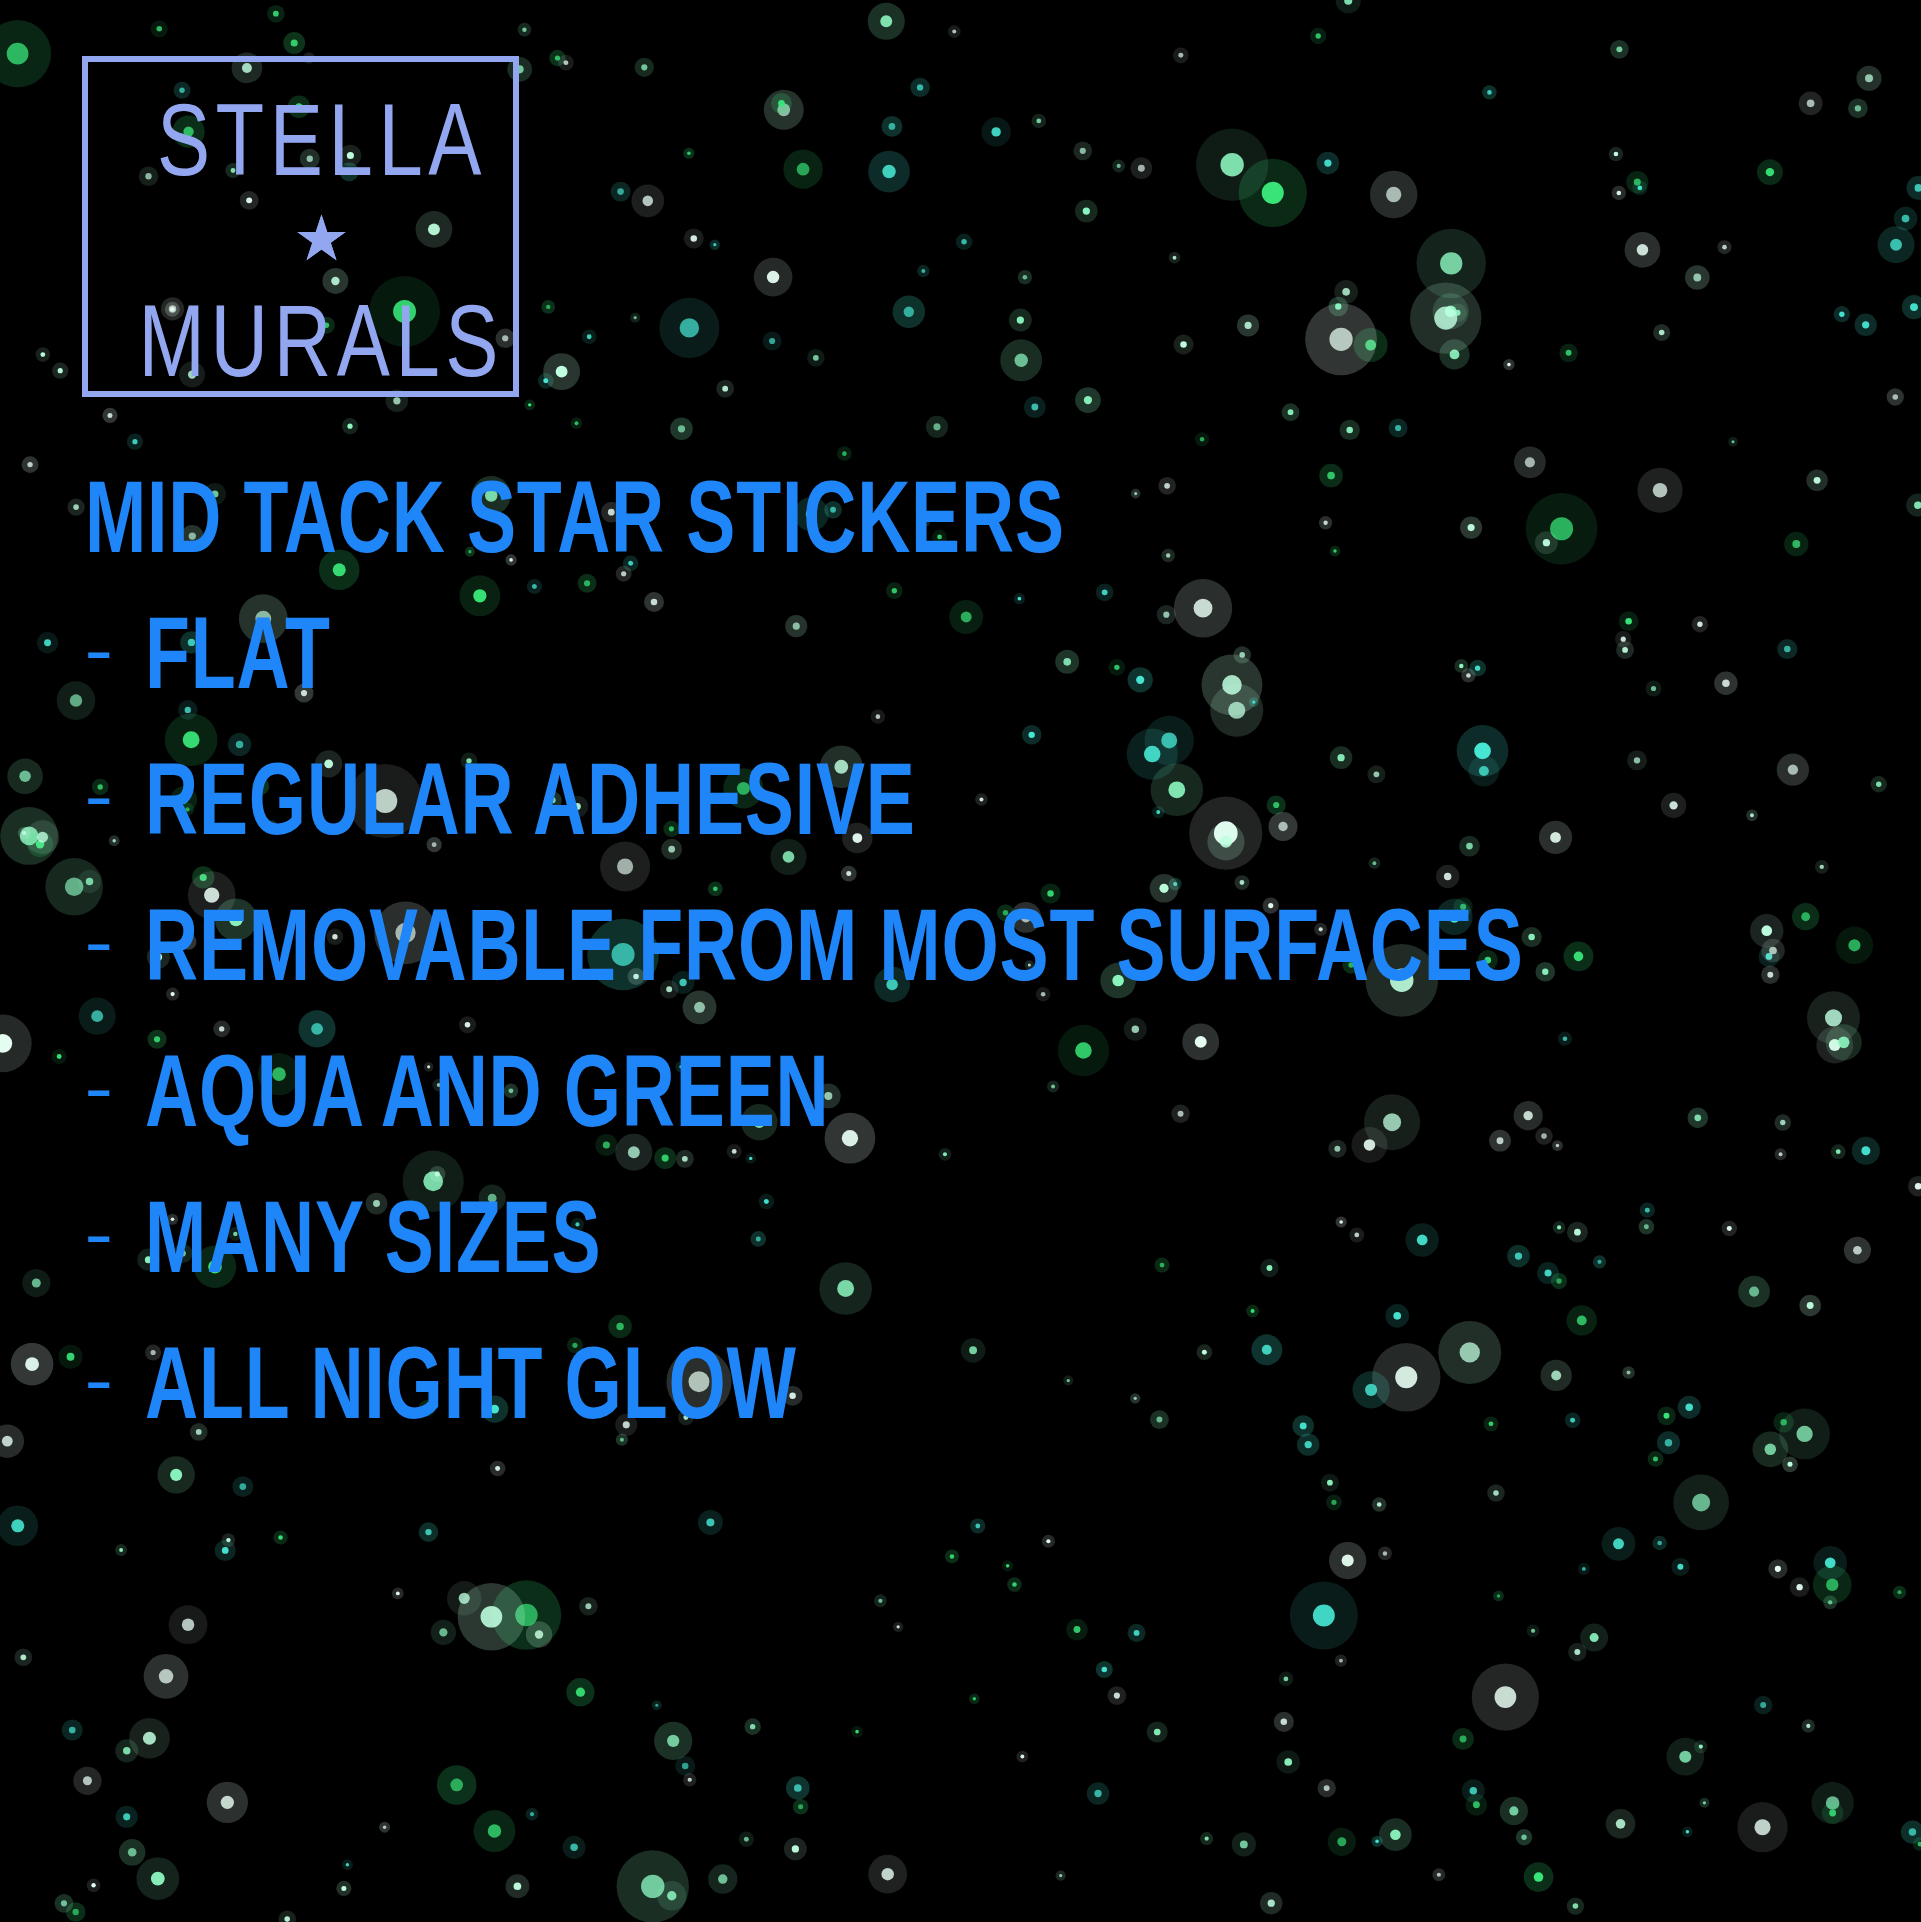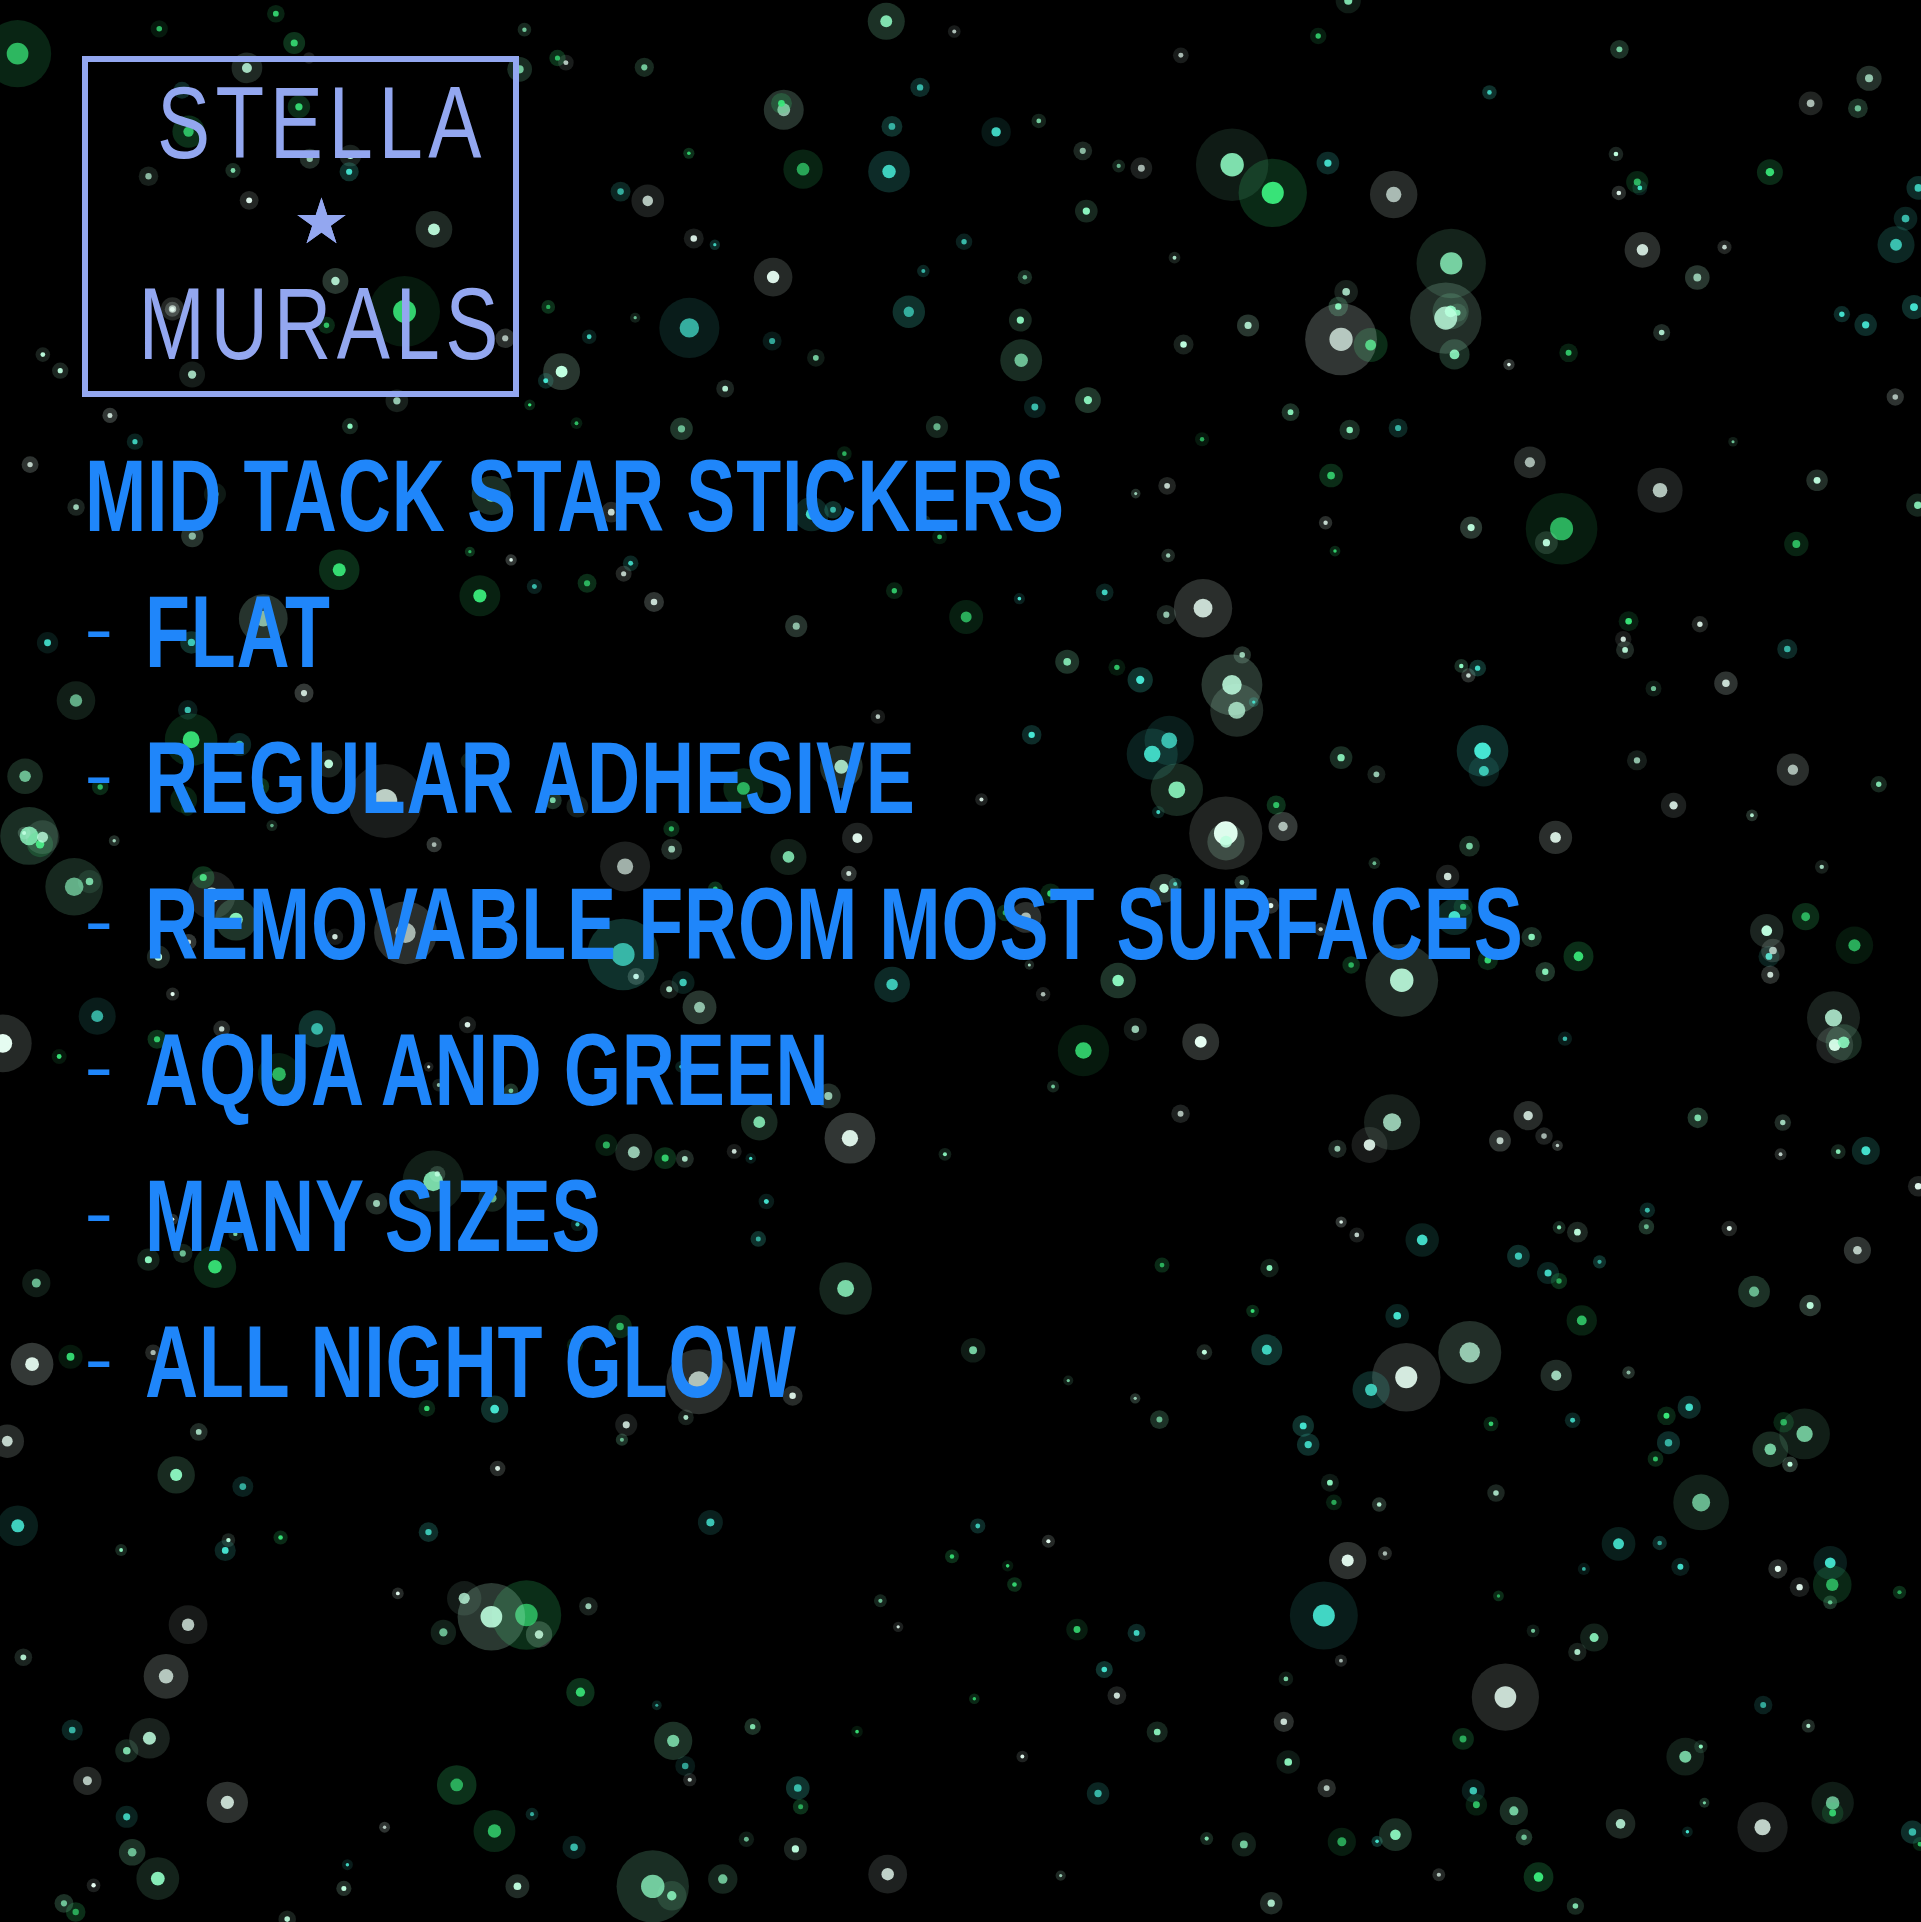--- a/index.html
+++ b/index.html
@@ -43,21 +43,21 @@
     border: 6.7px solid #93a7f0;
     box-sizing: border-box;
   }
   #logo-inner {
     position: absolute;
     inset: 0;
     display: flex;
     flex-direction: column;
     align-items: center;
     justify-content: flex-start;
-    padding-top: 15px;
+    padding-top: 32px;
     box-sizing: border-box;
     margin-left: 42px;
   }
   .logo-word {
     color: #93a7f0;
     font-family: "Liberation Sans", sans-serif;
     font-size: 83px;
     line-height: 1.04;
     font-weight: 300;
     letter-spacing: 5.8px;
@@ -73,21 +73,21 @@
     line-height: 1;
     margin: 7.7px 0 17.3px 0;
     text-shadow: 0 0 0 #93a7f0;
   }
   #logo-word-2 { margin-top: 1.9px; }
 
   
   #content {
     position: absolute;
     left: 85px;
-    top: 445px;
+    top: 466px;
     width: 1758px;
   }
   #headline {
     color: #1f86fa;
     font-family: "Liberation Sans Narrow", "Liberation Sans", sans-serif;
     font-size: 92px;
     font-weight: bold;
     letter-spacing: 1px;
     line-height: 1;
     white-space: nowrap;

